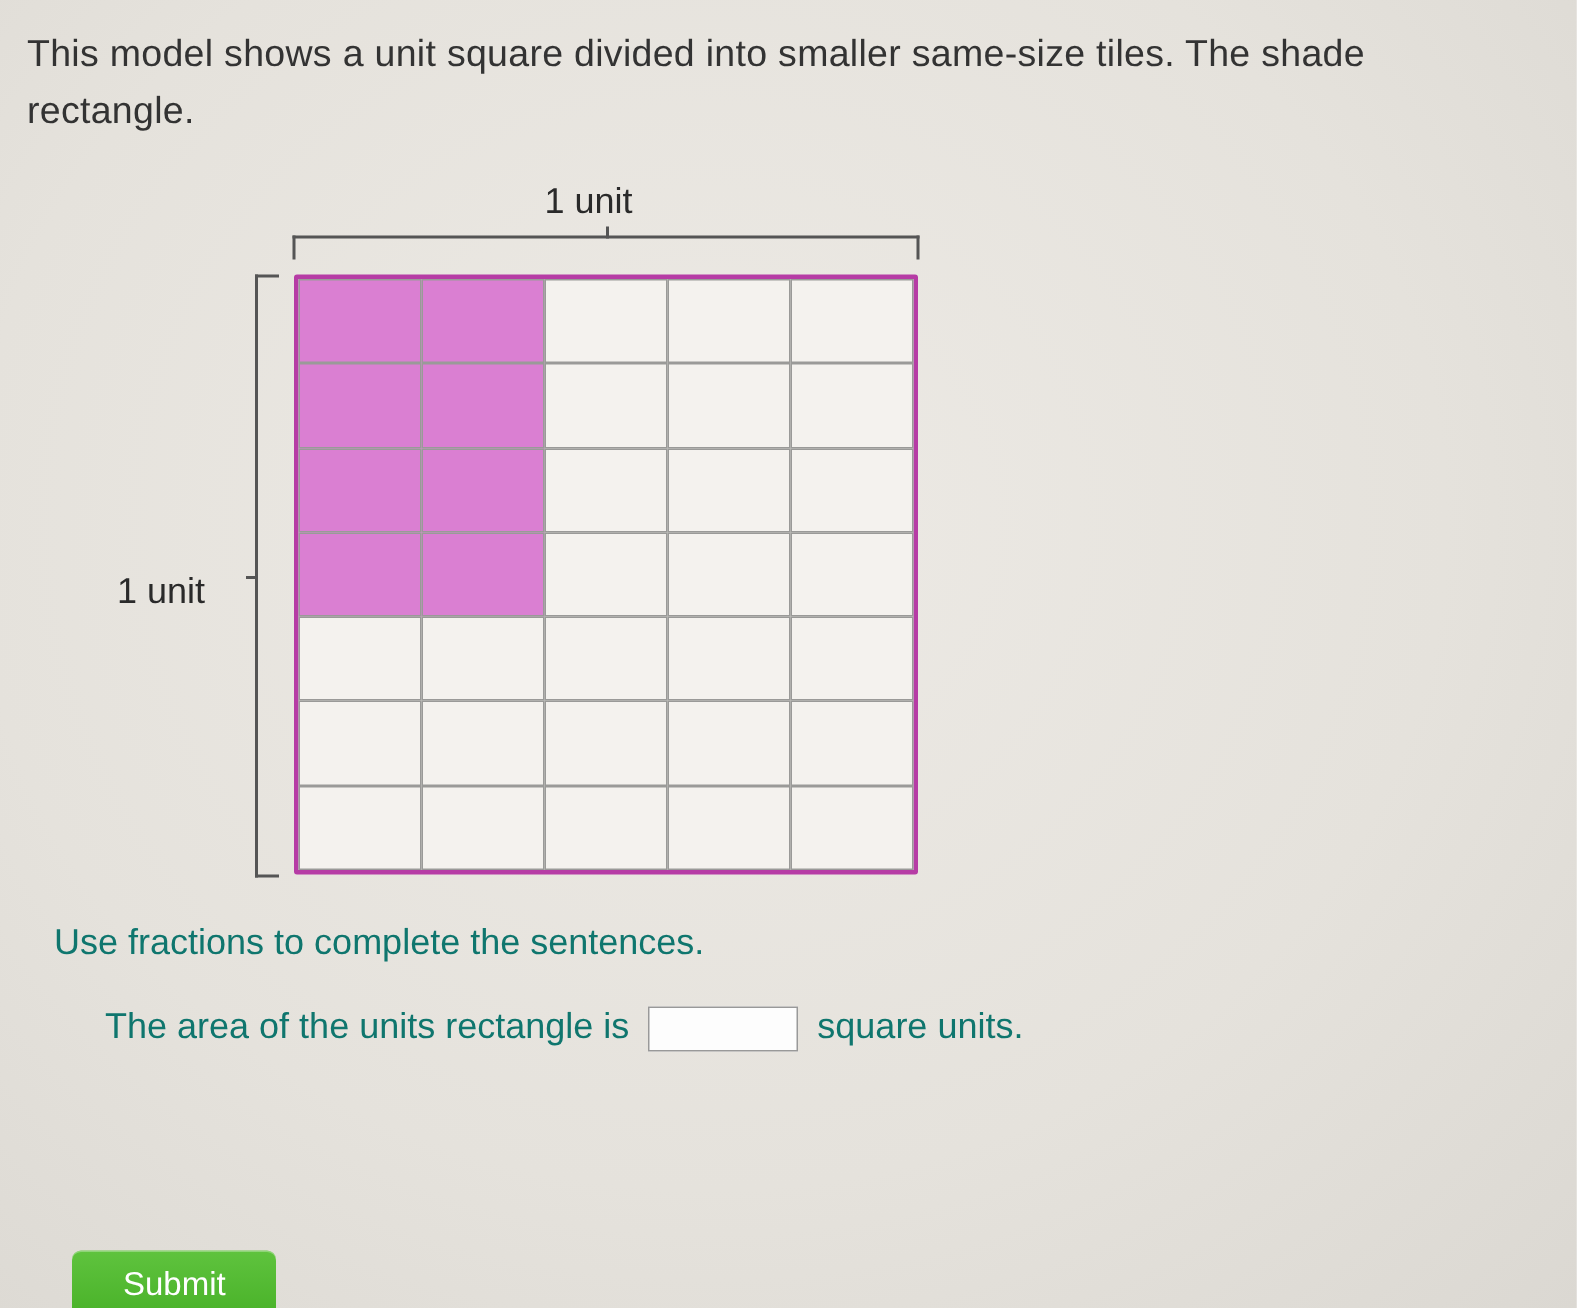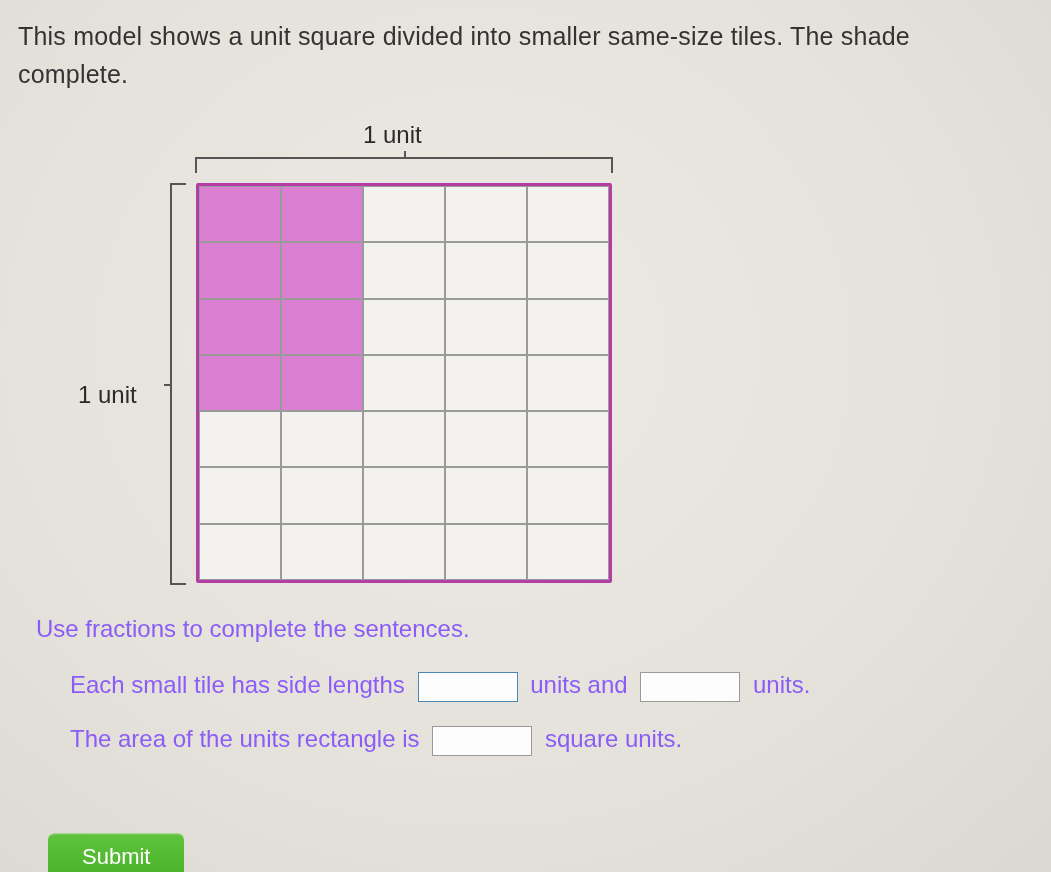--- a/index.html
+++ b/index.html
@@ -111,21 +111,21 @@
   .cell {
     border: 1px solid #9a9a98;
   }
   .shaded {
     background: #da7fd2;
   }
   .sentences {
     margin-top: 14px;
     margin-left: 18px;
     font-size: 24px;
-    color: #8b5cf6;
+    color: #0f766e;
     line-height: 2.0;
   }
   .sent-intro { margin-bottom: 8px; }
   .sentence { margin-left: 34px; margin-bottom: 6px; }
   .blank {
     display: inline-block;
     width: 100px;
     height: 30px;
     border: 1px solid #4a88b5;
     background: #fdfdfd;
@@ -147,21 +147,21 @@
     box-shadow: inset 0 1px 0 rgba(255,255,255,0.3);
   }
 </style>
 </head>
 <body>
 
 <div class="page">
 
   <div class="prompt-line">
     <span>This model shows a unit square divided into smaller same-size tiles. The shade</span><br>
-    <span>complete.</span>
+    <span>rectangle.</span>
   </div>
 
   <div class="figure-area">
     <div class="top-label">1 unit</div>
     <div class="top-bracket"></div>
     <div class="left-label">1 unit</div>
     <div class="left-bracket">
         <span class="left-tick"></span>
       </div>
     <div class="grid" id="grid">
@@ -199,27 +199,20 @@
         <div class="cell"></div>
         <div class="cell"></div>
         <div class="cell"></div>
         <div class="cell"></div>
       </div>
   </div>
 
   <div class="sentences">
     <div class="sent-intro">Use fractions to complete the sentences.</div>
 
-    <div class="sentence">
-      <span>Each small tile has side lengths </span>
-      <span class="blank"></span>
-      <span> units and </span>
-      <span class="blank plain"></span>
-      <span> units.</span>
-    </div>
 
 
     <div class="sentence">
       <span>The area of the units rectangle is </span>
       <span class="blank plain"></span>
       <span> square units.</span>
     </div>
   </div>
 
   <button class="submit">Submit</button>

